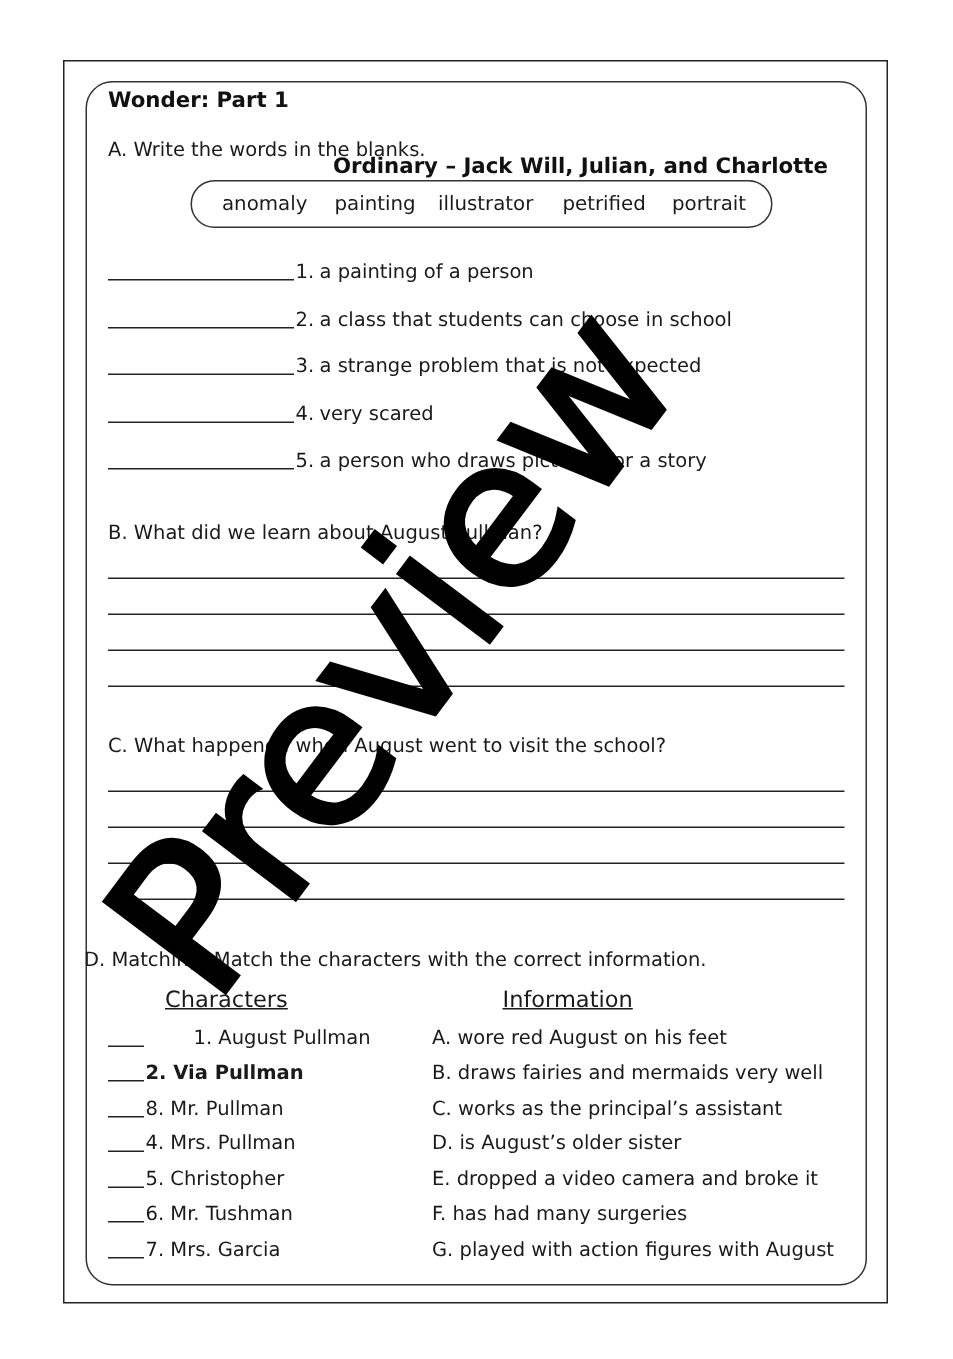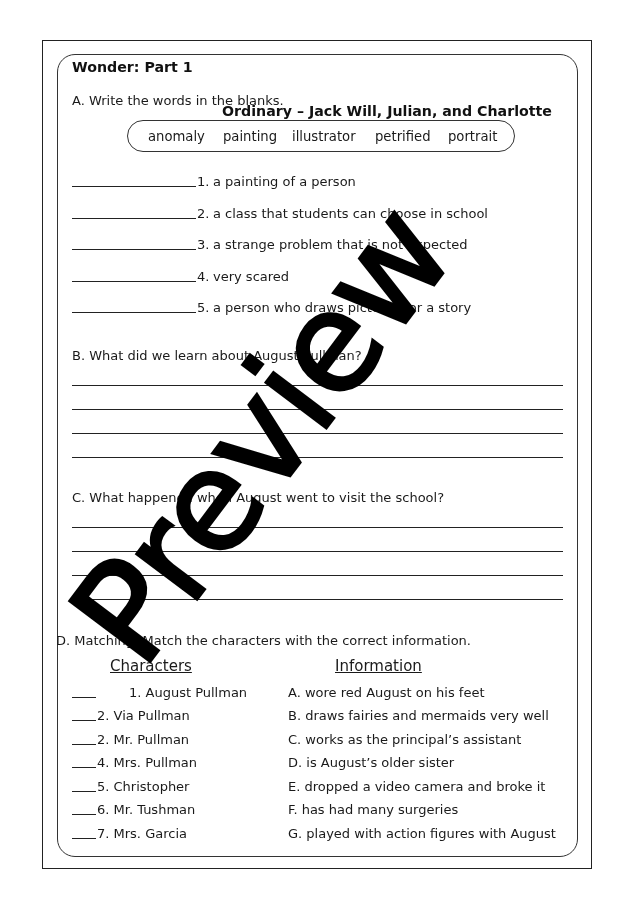--- a/index.html
+++ b/index.html
@@ -105,26 +105,26 @@
 <div class="col-head" style="left:110px; top:657px;">Characters</div>
 <div class="col-head" style="left:335px; top:657px;">Information</div>
 
 <div>
   <div class="blank" style="left:72px; top:697px; width:24px;"></div>
   <span class="text" style="left:97px; top:685px;margin-left:32px;">1. August Pullman</span>
   <span class="text" style="left:288px; top:685px;">A. wore red August on his feet</span>
 </div>
 <div>
   <div class="blank" style="left:72px; top:720px; width:24px;"></div>
-  <span class="text" style="left:97px; top:708px;">2. Via Pullman</span>
+  <span class="text" style="left:97px; top:708px;font-weight:bold;">2. Via Pullman</span>
   <span class="text" style="left:288px; top:708px;">B. draws fairies and mermaids very well</span>
 </div>
 <div>
   <div class="blank" style="left:72px; top:744px; width:24px;"></div>
-  <span class="text" style="left:97px; top:732px;">2. Mr. Pullman</span>
+  <span class="text" style="left:97px; top:732px;">8. Mr. Pullman</span>
   <span class="text" style="left:288px; top:732px;">C. works as the principal’s assistant</span>
 </div>
 <div>
   <div class="blank" style="left:72px; top:767px; width:24px;"></div>
   <span class="text" style="left:97px; top:755px;">4. Mrs. Pullman</span>
   <span class="text" style="left:288px; top:755px;">D. is August’s older sister</span>
 </div>
 <div>
   <div class="blank" style="left:72px; top:791px; width:24px;"></div>
   <span class="text" style="left:97px; top:779px;">5. Christopher</span>

